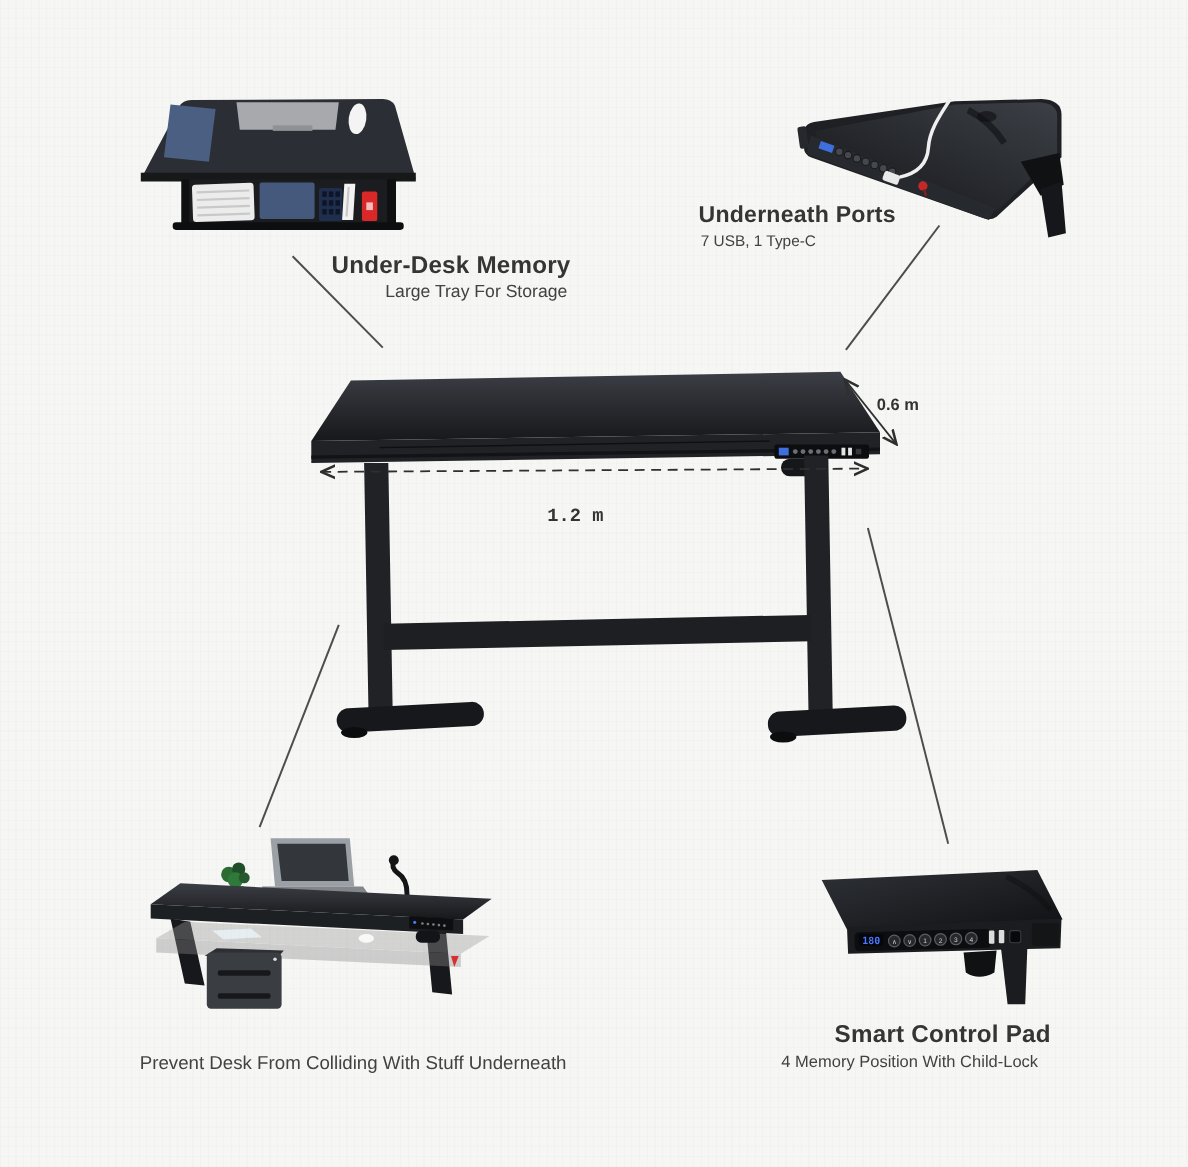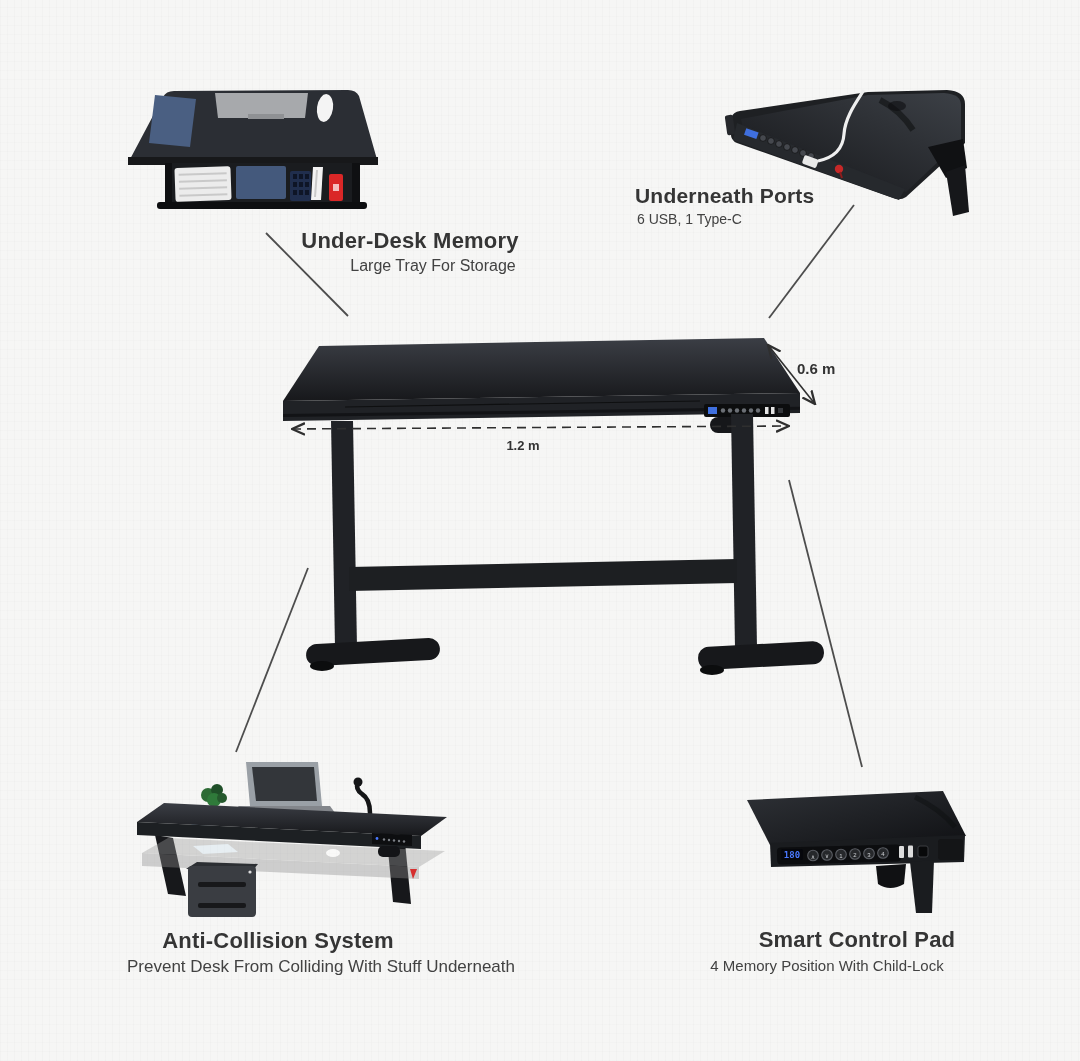--- a/index.html
+++ b/index.html
@@ -15,21 +15,21 @@
   .art{position:absolute;left:0;top:0;}
   .lbl{position:absolute;white-space:nowrap;}
   .title{font-weight:700;color:#353535;letter-spacing:.2px;}
   .sub{font-weight:500;color:#424242;}
   .ctr{transform:translateX(-50%);text-align:center;}
   .c1-title{left:410px;top:228px;font-size:22px;}
   .c1-sub{left:433px;top:257px;font-size:16px;}
   .c2-title{left:635px;top:184px;font-size:21px;}
   .c2-sub{left:637px;top:211px;font-size:14px;}
   .c3{left:190px;top:353px;font-size:22px;line-height:23px;}
-  .dim-w{left:523px;top:438px;font-size:13px;font-weight:600;color:#333;}
+  .dim-w{left:523px;top:461px;font-size:17px;font-weight:600;color:#333;font-family:Liberation Mono, monospace;}
   .dim-d{left:797px;top:360px;font-size:15px;font-weight:600;color:#333;}
   .c4-title{left:278px;top:928px;font-size:22px;}
   .c4-sub{left:321px;top:957px;font-size:17px;}
   .c5-title{left:857px;top:927px;font-size:22px;}
   .c5-sub{left:827px;top:957px;font-size:15px;}
 </style>
 </head>
 <body>
 
 <div class="stage">
@@ -236,25 +236,24 @@
       <rect x="938" y="839" width="25" height="21" rx="3" fill="#141517"></rect>
       <path d="M876,866 L906,864 L904,884 Q890,892 878,884 Z" fill="#101113"></path>
       <polygon points="910,862 934,860 932,913 916,913" fill="#1a1c1f"></polygon>
     </g>
   </svg>
 
   <div class="lbl title ctr c1-title">Under-Desk Memory</div>
   <div class="lbl sub ctr c1-sub">Large Tray For Storage</div>
 
   <div class="lbl title c2-title">Underneath Ports</div>
-  <div class="lbl sub c2-sub">6 USB, 1 Type-C</div>
+  <div class="lbl sub c2-sub">7 USB, 1 Type-C</div>
 
 
   <div class="lbl ctr dim-w">1.2 m</div>
   <div class="lbl dim-d">0.6 m</div>
 
-  <div class="lbl title ctr c4-title">Anti-Collision System</div>
   <div class="lbl title ctr c5-title">Smart Control Pad</div>
 
   <div class="lbl sub ctr c4-sub">Prevent Desk From Colliding With Stuff Underneath</div>
   <div class="lbl sub ctr c5-sub">4 Memory Position With Child-Lock</div>
 
 </div>
 
 </body></html>

